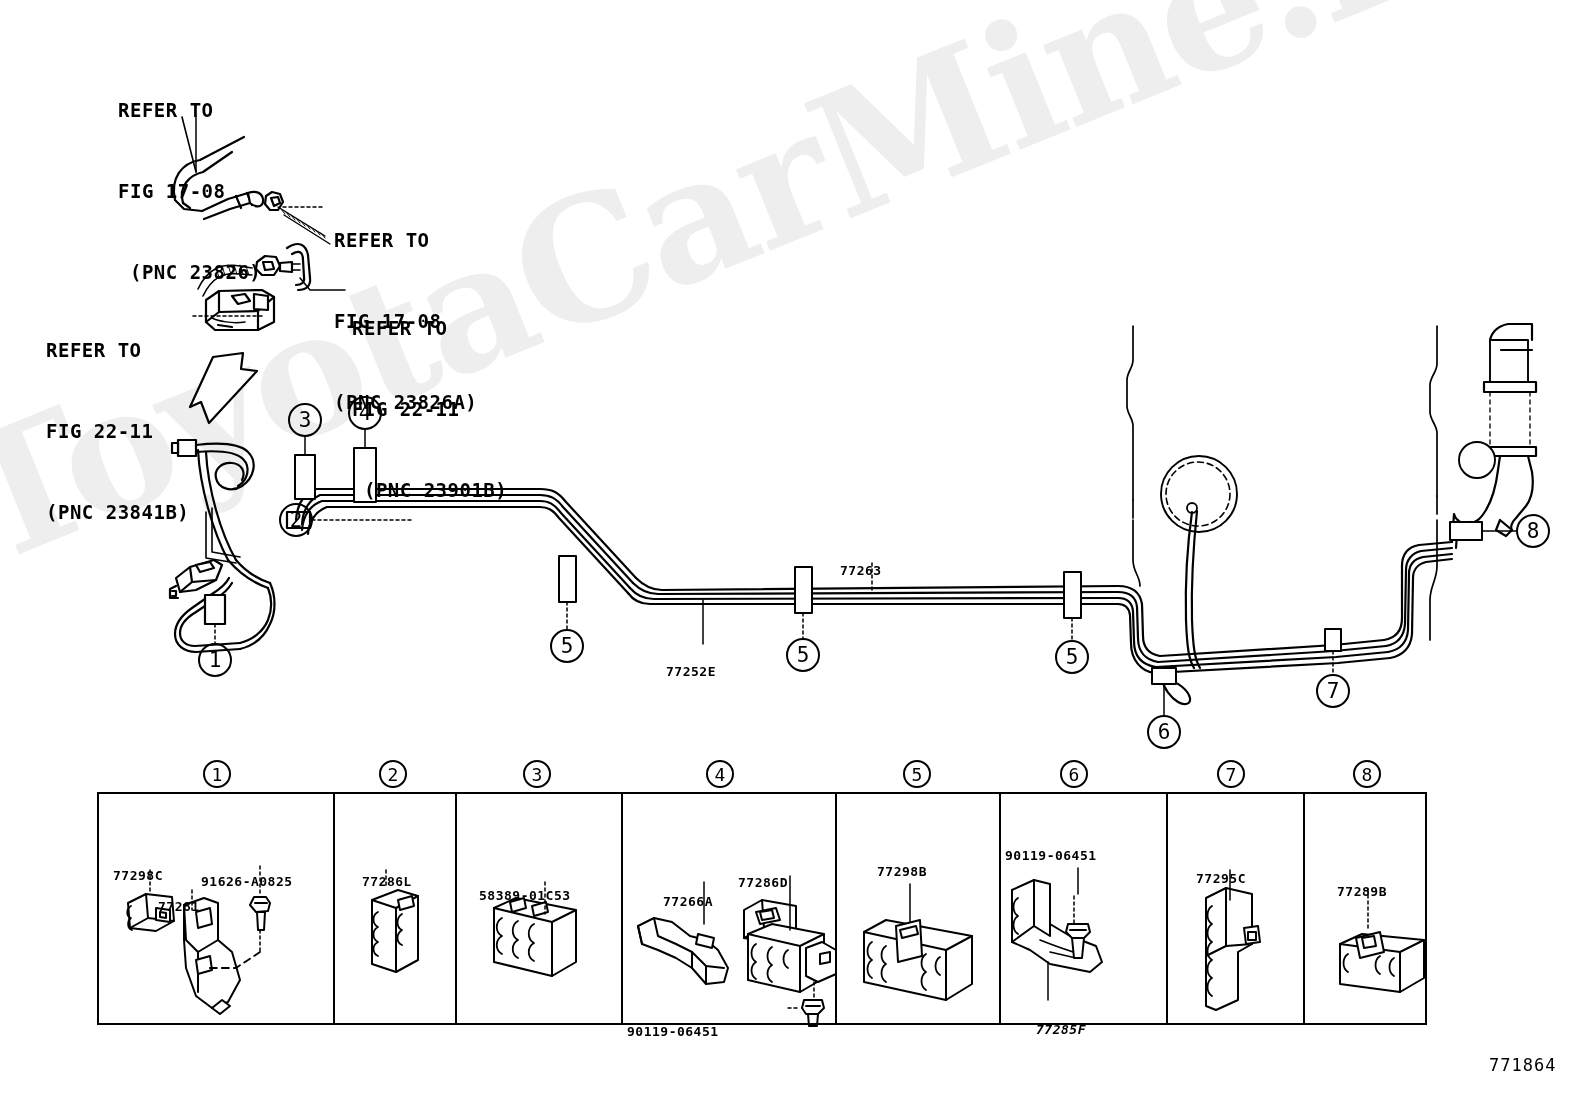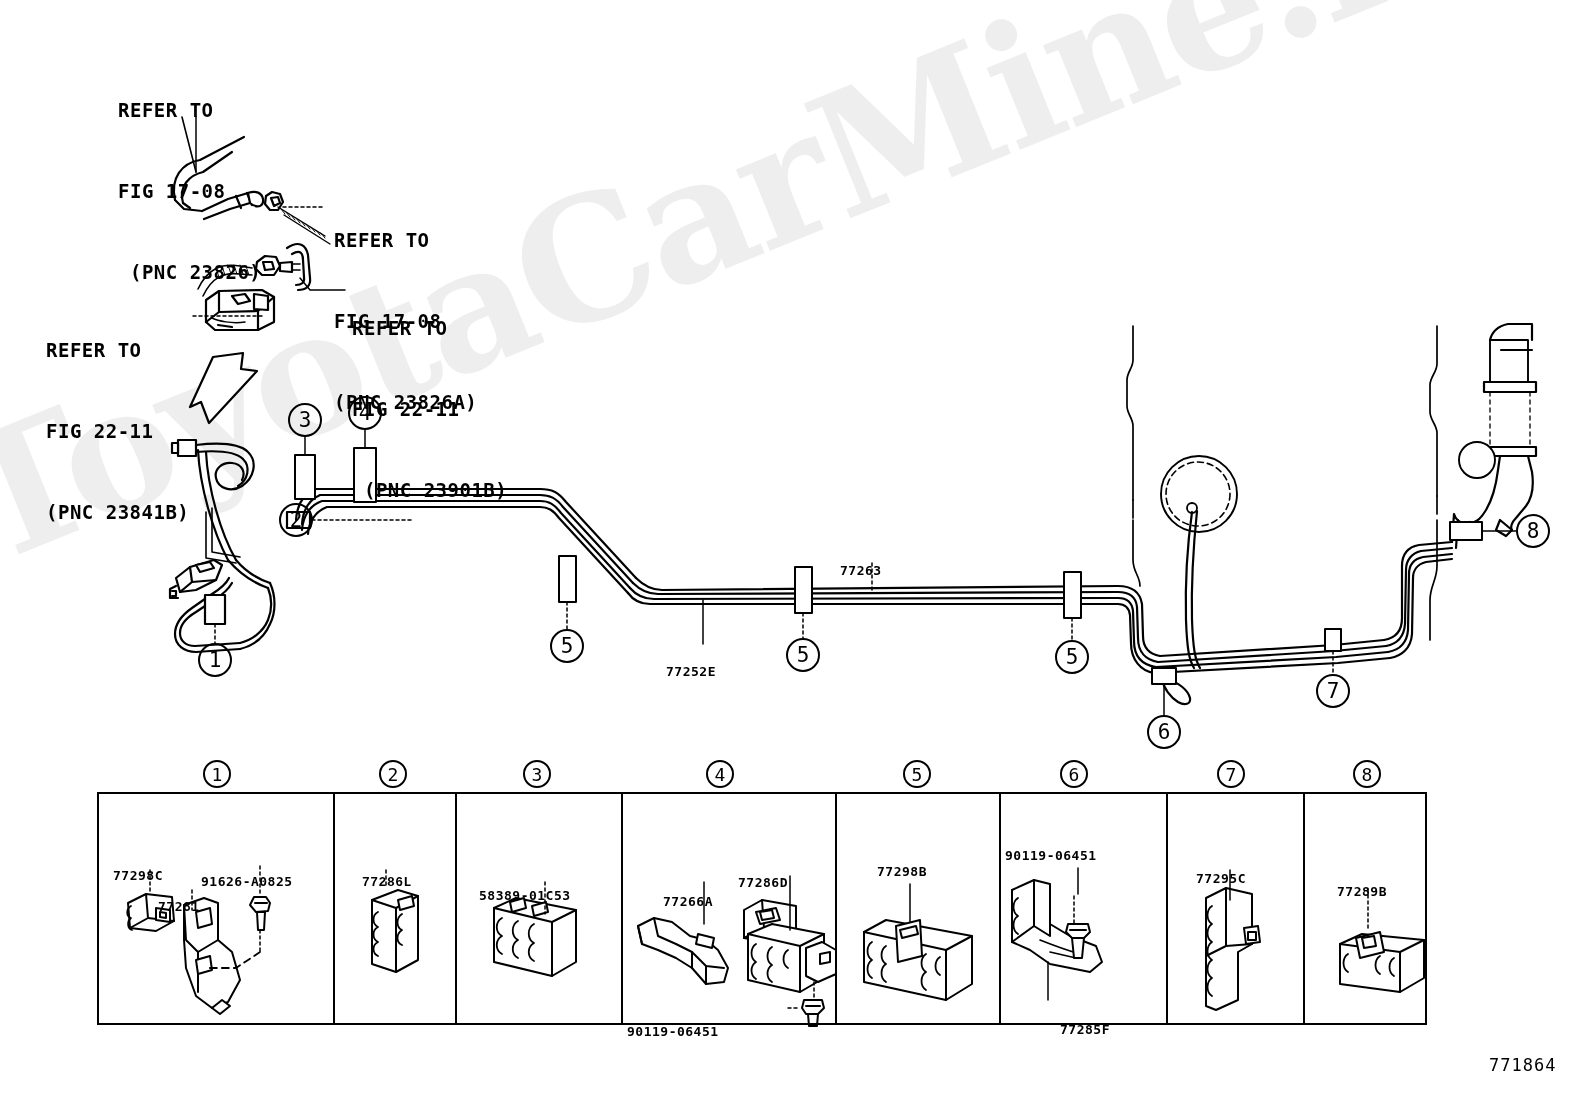--- a/index.html
+++ b/index.html
@@ -509,21 +509,21 @@
 
   <div class="txt pnum" style="left:479px; top:860px;">58389-01C53</div>
 
   <div class="txt pnum" style="left:663px; top:866px;">77266A</div>
   <div class="txt pnum" style="left:738px; top:847px;text-align:right;">77286D</div>
   <div class="txt pnum" style="left:627px; top:996px;">90119-06451</div>
 
   <div class="txt pnum" style="left:877px; top:836px;">77298B</div>
 
   <div class="txt pnum" style="left:1005px; top:820px;">90119-06451</div>
-  <div class="txt pnum" style="left:1060px; top:994px;">77285F</div>
+  <div class="txt pnum" style="left:1036px; top:994px;font-style:italic;">77285F</div>
 
   <div class="txt pnum" style="left:1196px; top:843px;">77295C</div>
 
   <div class="txt pnum" style="left:1337px; top:856px;">77289B</div>
 
   <div class="txt figno" style="left:1489px; top:1055px;">771864</div>
 
 </div>
 
 </body></html>

